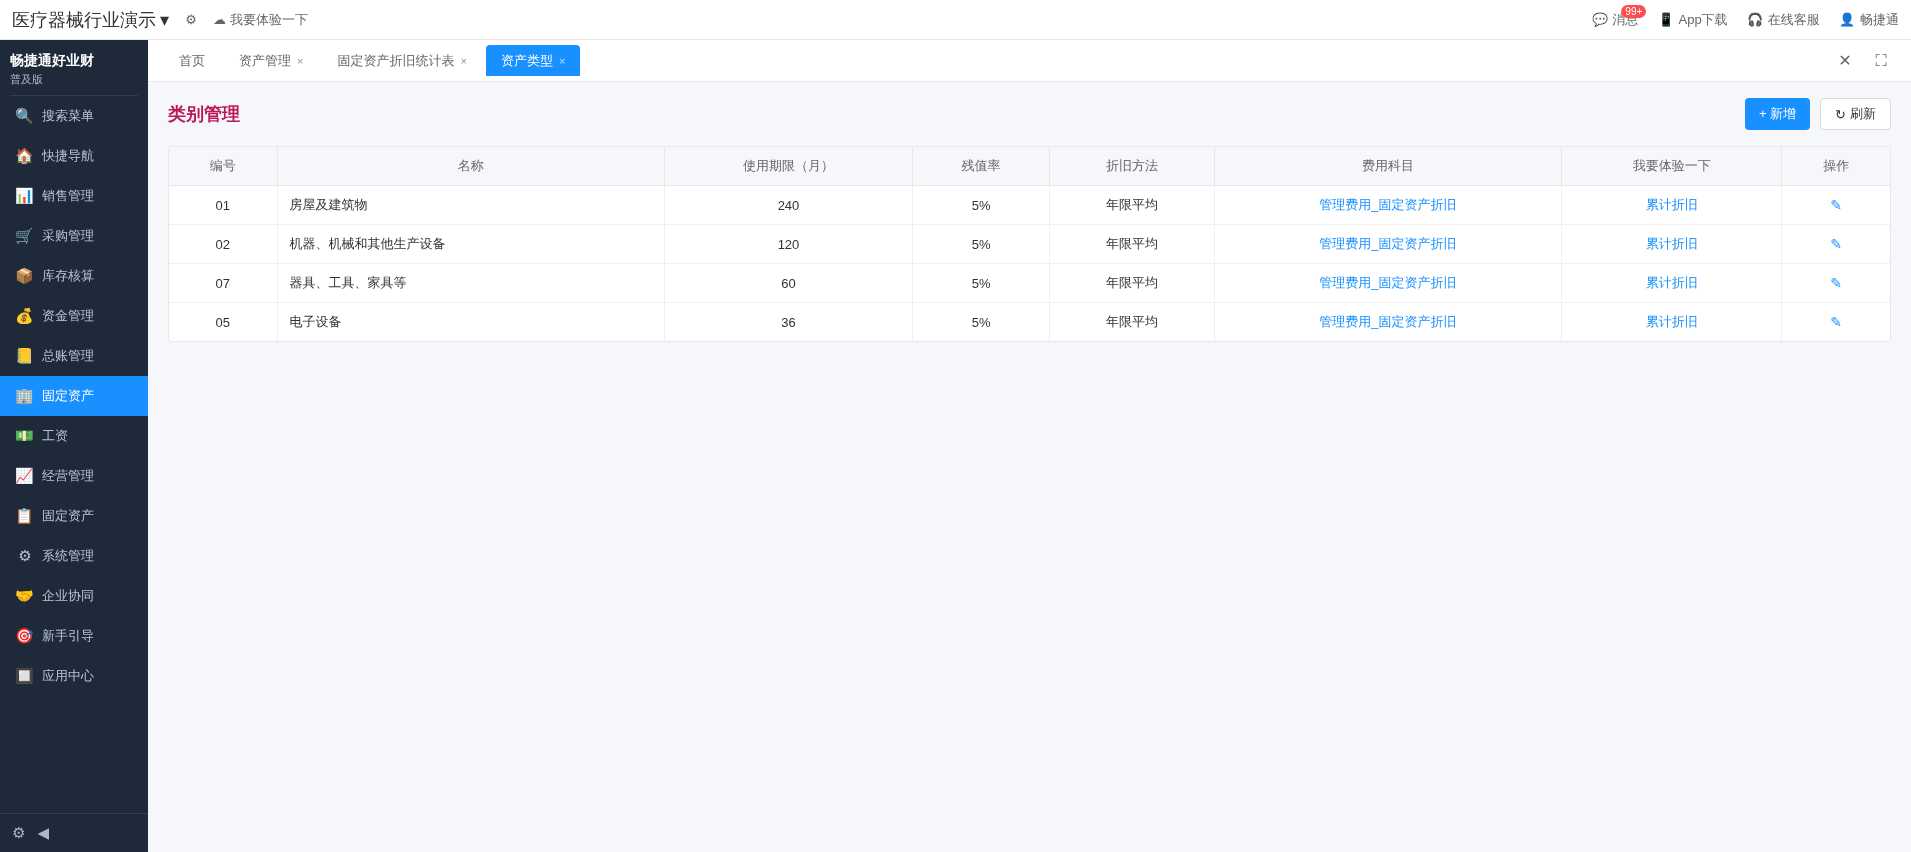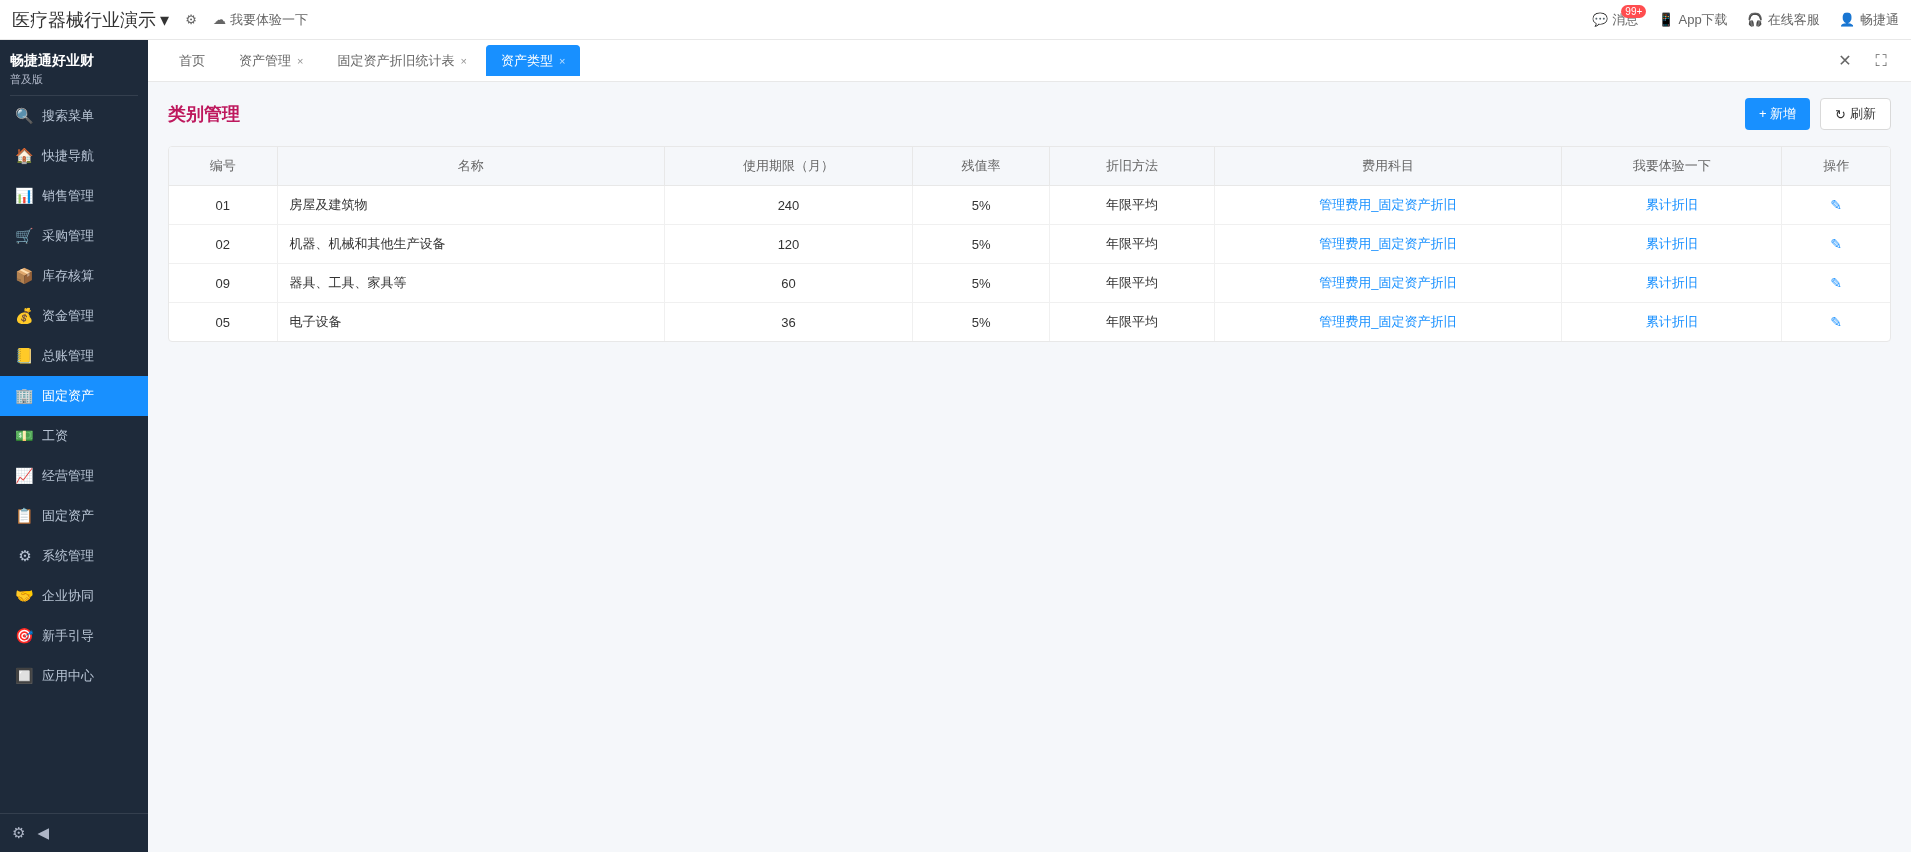--- a/index.html
+++ b/index.html
@@ -473,21 +473,21 @@
     <td class="td-code">02</td>
     <td>机器、机械和其他生产设备</td>
     <td>120</td>
     <td>5%</td>
     <td>年限平均</td>
     <td class="td-fee">管理费用_固定资产折旧</td>
     <td class="td-accumulate">累计折旧</td>
     <td><span class="edit-btn">✎</span></td>
   </tr>
               <tr>
-    <td class="td-code">09</td>
+    <td class="td-code">07</td>
     <td>器具、工具、家具等</td>
     <td>60</td>
     <td>5%</td>
     <td>年限平均</td>
     <td class="td-fee">管理费用_固定资产折旧</td>
     <td class="td-accumulate">累计折旧</td>
     <td><span class="edit-btn">✎</span></td>
   </tr>
               <tr>
     <td class="td-code">05</td>

